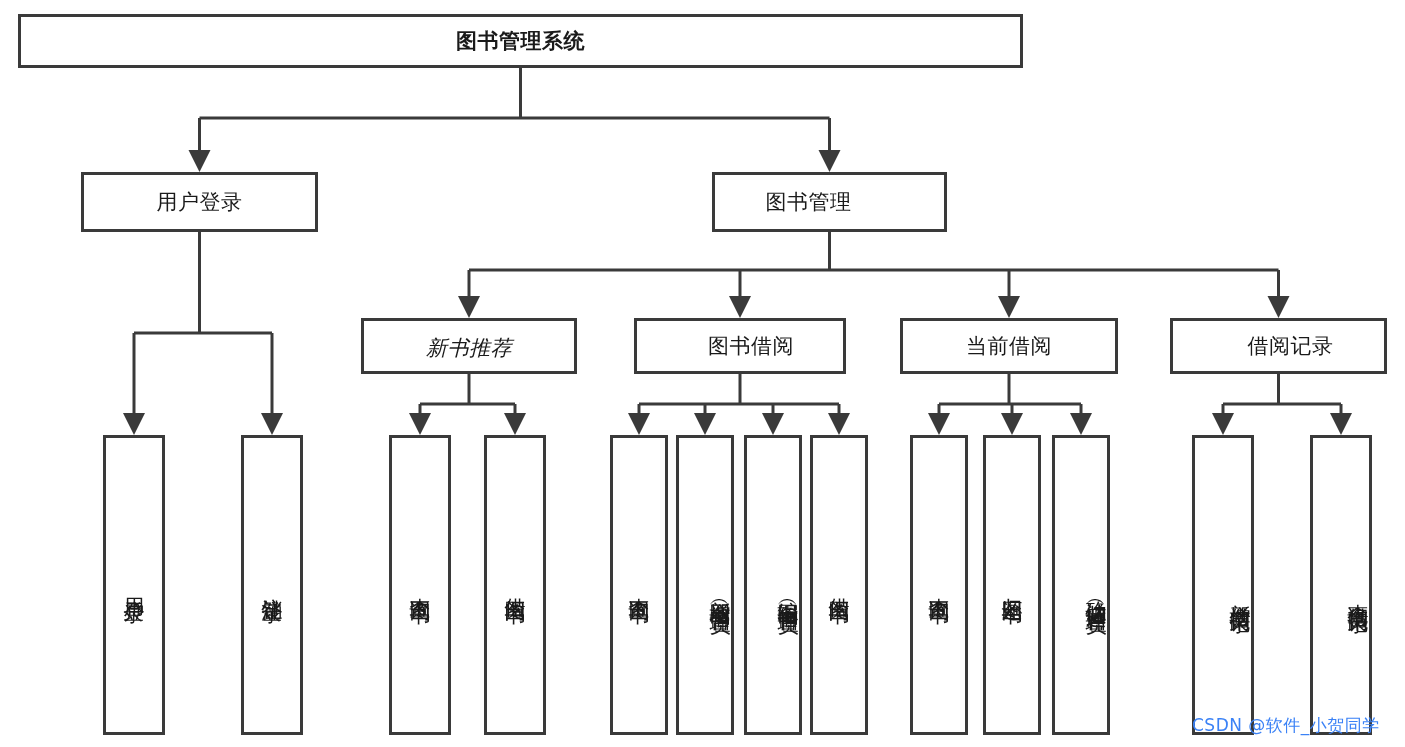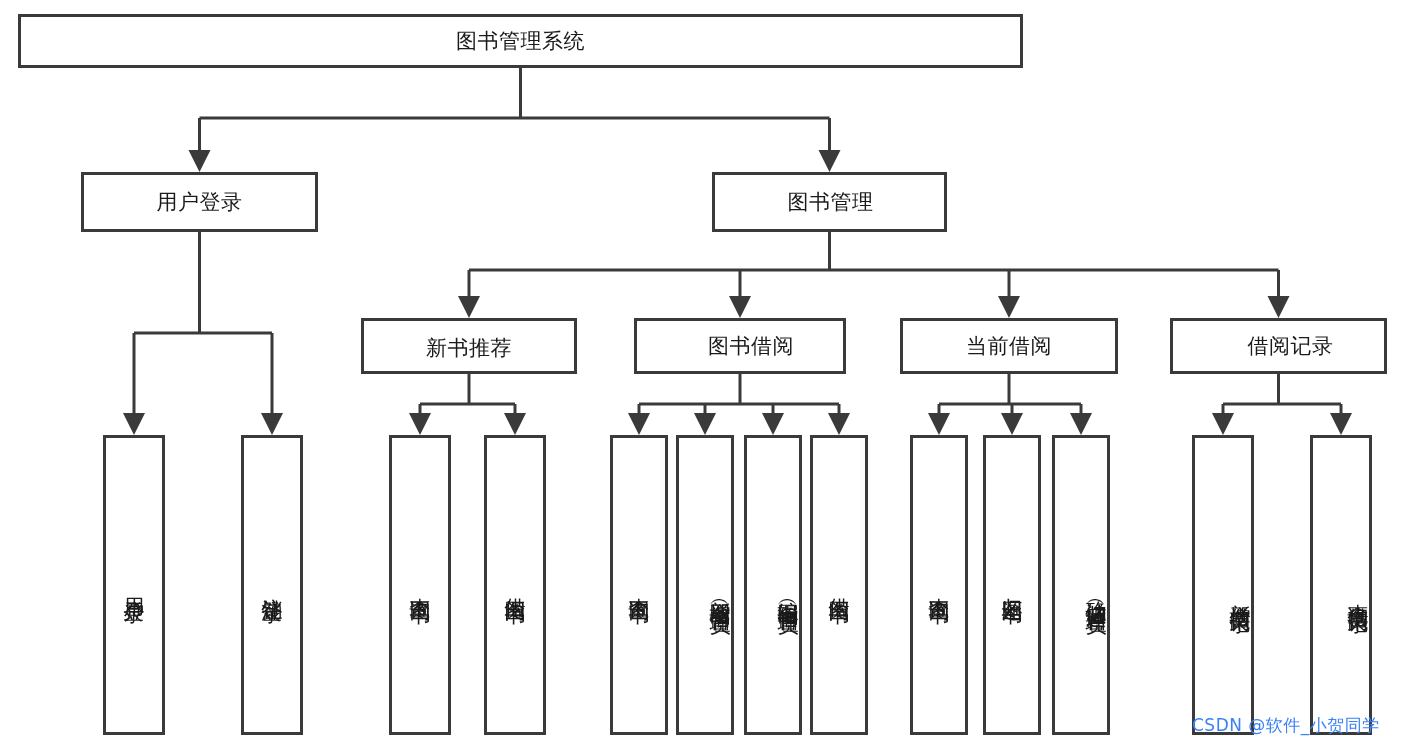--- a/index.html
+++ b/index.html
@@ -154,24 +154,24 @@
         <rect x="745.5" y="436.5" width="55" height="297" class="node-box"></rect>
         <rect x="811.5" y="436.5" width="55" height="297" class="node-box"></rect>
         <rect x="911.5" y="436.5" width="55" height="297" class="node-box"></rect>
         <rect x="984.5" y="436.5" width="55" height="297" class="node-box"></rect>
         <rect x="1053.5" y="436.5" width="55" height="297" class="node-box"></rect>
         <rect x="1193.5" y="436.5" width="59" height="297" class="node-box"></rect>
         <rect x="1311.5" y="436.5" width="59" height="297" class="node-box"></rect>
       </g>
   </svg>
   <div id="label-layer">
-      <div class="node-label-h" style="left: 18px; top: 14px; width: 1005px; height: 54px;">图书管理系统</div>
+      <div class="node-label-h" style="left: 18px; top: 14px; width: 1005px; height: 54px; font-weight: bold;">图书管理系统</div>
       <div class="node-label-h" style="left: 81px; top: 172px; width: 237px; height: 60px;">用户登录</div>
-      <div class="node-label-h" style="left: 712px; top: 172px; width: 193px; height: 60px; padding-left: 22px;">图书管理</div>
-      <div class="node-label-h" style="left: 361px; top: 318px; width: 216px; height: 60px;">新书推荐</div>
+      <div class="node-label-h" style="left: 712px; top: 172px; width: 193px; height: 60px;">图书管理</div>
+      <div class="node-label-h" style="left: 361px; top: 318px; width: 216px; height: 60px; font-style: italic;">新书推荐</div>
       <div class="node-label-h" style="left: 634px; top: 318px; width: 234px; height: 56px;">图书借阅</div>
       <div class="node-label-h" style="left: 900px; top: 318px; width: 218px; height: 56px;">当前借阅</div>
       <div class="node-label-h" style="left: 1170px; top: 318px; width: 217px; height: 56px; margin-left: 12px;">借阅记录</div>
       <div class="node-label-v mid" style="left: 103px; top: 435px; width: 62px; height: 300px; padding-top: 0px;">用户登录</div>
       <div class="node-label-v mid" style="left: 241px; top: 435px; width: 62px; height: 300px; padding-top: 0px;">注销登录</div>
       <div class="node-label-v mid" style="left: 389px; top: 435px; width: 62px; height: 300px; padding-top: 0px;">查询图书</div>
       <div class="node-label-v mid" style="left: 484px; top: 435px; width: 62px; height: 300px; padding-top: 0px;">借阅图书</div>
       <div class="node-label-v mid" style="left: 610px; top: 435px; width: 58px; height: 300px; padding-top: 0px;">查询图书</div>
       <div class="node-label-v" style="left: 676px; top: 435px; width: 58px; height: 300px; padding-top: 8px;">新增图书（管理员）</div>
       <div class="node-label-v" style="left: 744px; top: 435px; width: 58px; height: 300px; padding-top: 8px;">编辑图书（管理员）</div>

